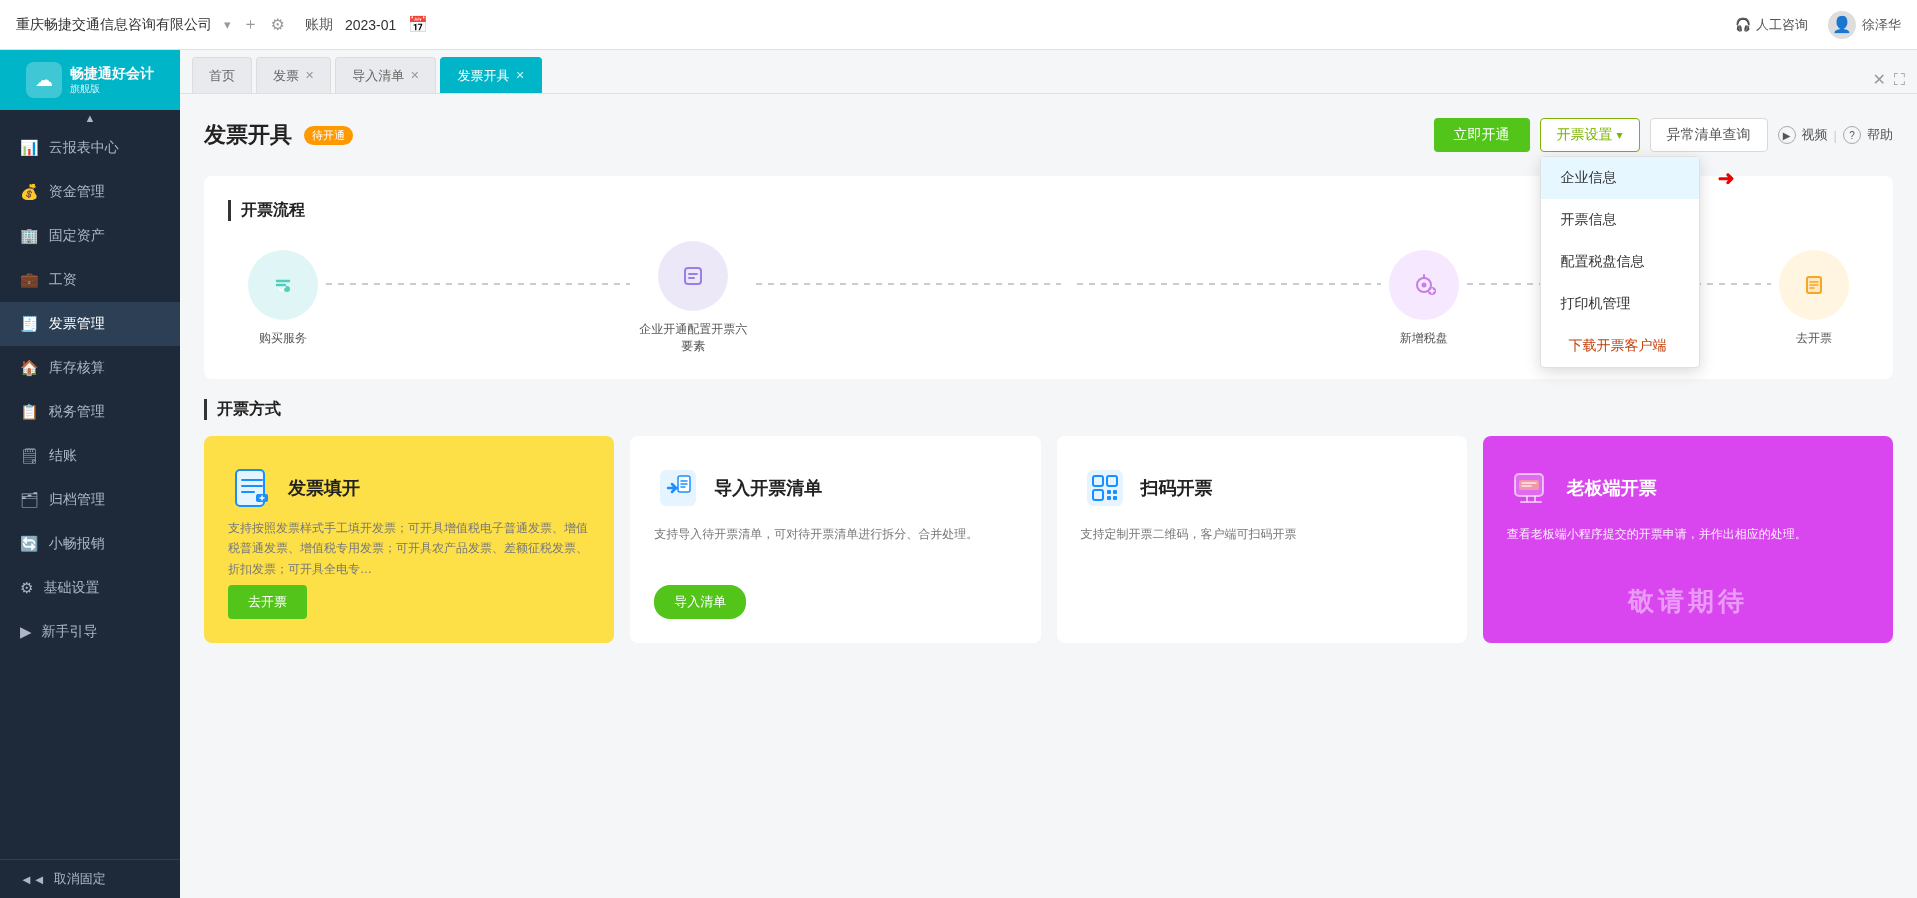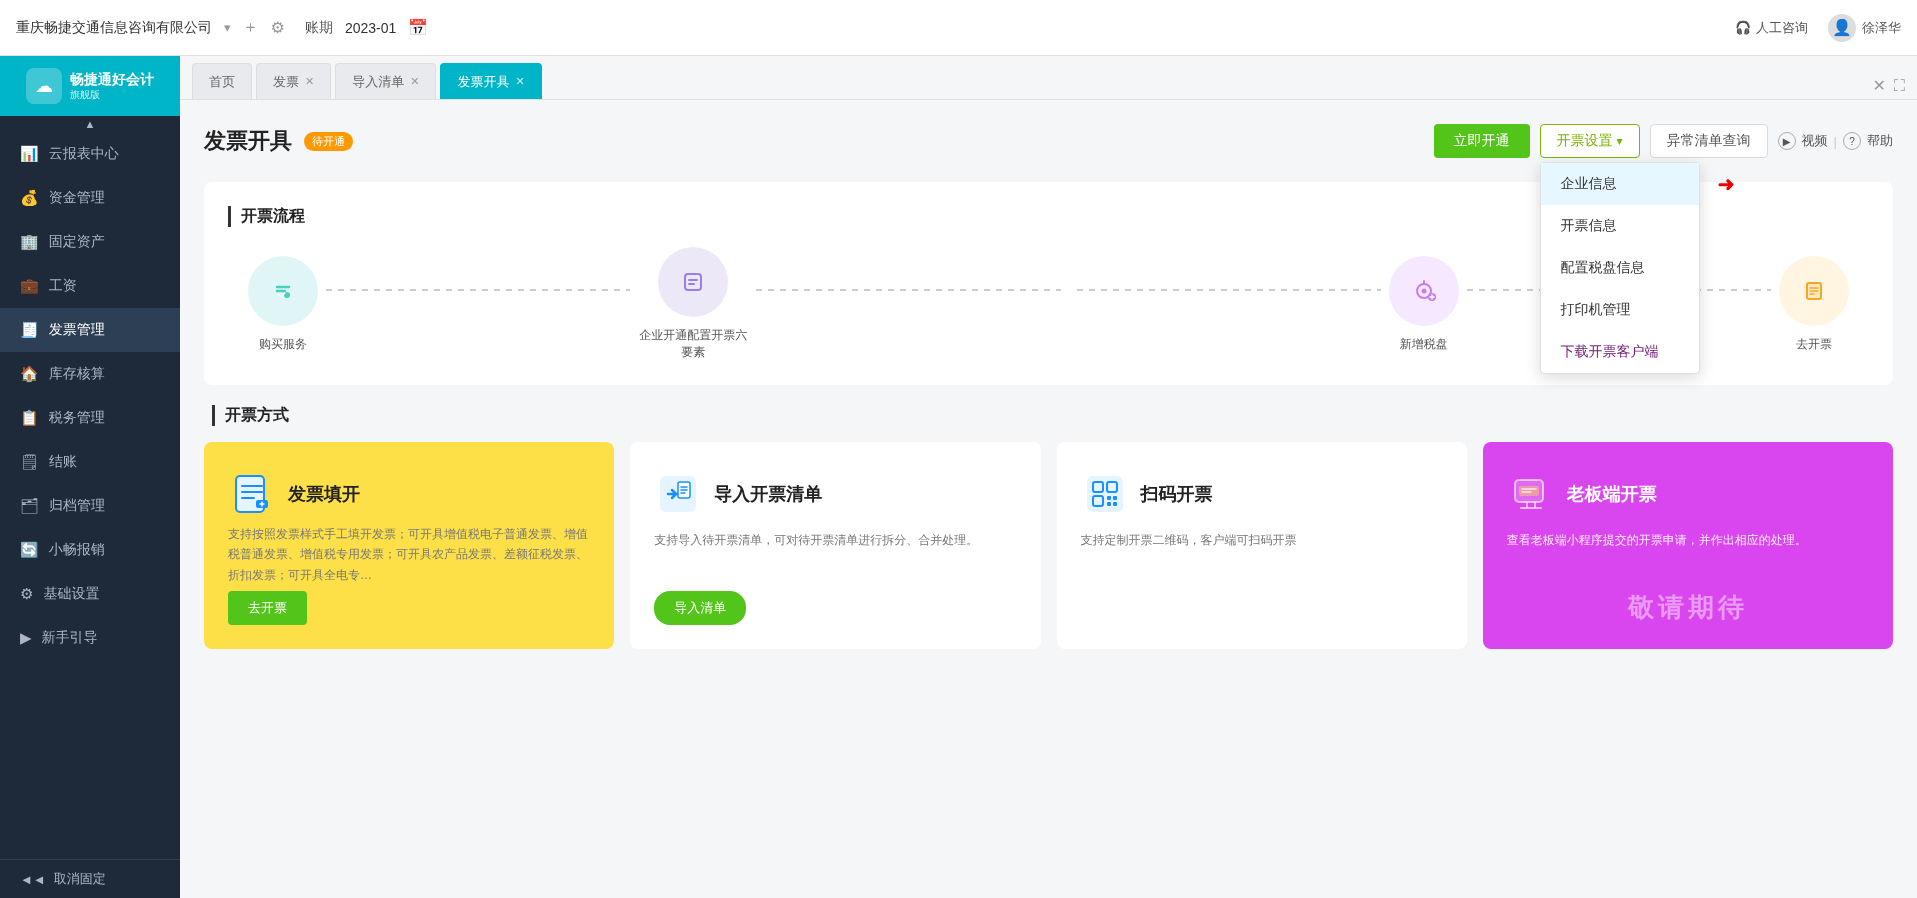--- a/index.html
+++ b/index.html
@@ -6,21 +6,21 @@
     body { width: 1917px; height: 898px; overflow: hidden; display: flex; flex-direction: column; background: #f0f2f5; }
 
     
     ::-webkit-scrollbar { width: 6px; height: 6px; }
     ::-webkit-scrollbar-track { background: #f0f0f0; }
     ::-webkit-scrollbar-thumb { background: #ccc; border-radius: 3px; }
   </style>
 </head>
 <body>
 
-<div style="height:56px; background:#fff; border-bottom:1px solid #e0e0e0; display:flex; align-items:center; padding:0 16px; gap:12px; flex-shrink:0;">
+<div style="height:50px; background:#fff; border-bottom:1px solid #e0e0e0; display:flex; align-items:center; padding:0 16px; gap:12px; flex-shrink:0;">
   <span style="font-size:14px;color:#333;font-weight:500;">重庆畅捷交通信息咨询有限公司</span>
   <span style="color:#999;cursor:pointer;font-size:13px;">▾</span>
   <span style="color:#999;cursor:pointer;font-size:16px;">＋</span>
   <span style="color:#999;cursor:pointer;font-size:16px;">⚙</span>
   <span style="font-size:14px;color:#555;margin-left:8px;">账期</span>
   <span style="font-size:14px;color:#333;font-weight:500;">2023-01</span>
   <span style="color:#999;cursor:pointer;font-size:16px;">📅</span>
   <div style="margin-left:auto;display:flex;align-items:center;gap:20px;">
     <div style="display:flex;align-items:center;gap:4px;cursor:pointer;font-size:13px;color:#555;">
       <span>🎧</span>
@@ -152,21 +152,21 @@
               </div>
               <div style="padding:12px 20px;font-size:14px;color:#333;cursor:pointer;">
                 <span>开票信息</span>
               </div>
               <div style="padding:12px 20px;font-size:14px;color:#333;cursor:pointer;">
                 <span>配置税盘信息</span>
               </div>
               <div style="padding:12px 20px;font-size:14px;color:#333;cursor:pointer;">
                 <span>打印机管理</span>
               </div>
-              <div style="padding:12px 20px;font-size:14px;color:#701a75;cursor:pointer;">
+              <div style="padding:12px 28px;font-size:14px;color:#c2410c;cursor:pointer;">
                 <span>下载开票客户端</span>
               </div>
             </div>
           </div>
           <button style="background:#fff;color:#555;border:1px solid #d9d9d9;border-radius:4px;padding:7px 16px;font-size:14px;cursor:pointer;">异常清单查询</button>
           <div style="display:flex;align-items:center;gap:6px;font-size:13px;color:#555;">
             <span style="border:1px solid #aaa;border-radius:50%;width:18px;height:18px;display:inline-flex;align-items:center;justify-content:center;font-size:10px;">▶</span>
             <span style="cursor:pointer;">视频</span>
             <span style="color:#ccc;">|</span>
             <span style="border:1px solid #aaa;border-radius:50%;width:18px;height:18px;display:inline-flex;align-items:center;justify-content:center;font-size:10px;">?</span>
@@ -237,21 +237,21 @@
                 <line x1="14" y1="18" x2="22" y2="18" stroke="#f5a623" stroke-width="1.5" stroke-linecap="round"></line>
                 <line x1="14" y1="21" x2="18" y2="21" stroke="#f5a623" stroke-width="1.5" stroke-linecap="round"></line>
               </svg>
             </div>
             <span style="font-size:12px;color:#555;text-align:center;max-width:80px;">去开票</span>
           </div>
         </div>
       </div>
 
       <div>
-        <div style="font-size:16px;font-weight:bold;color:#222;margin-bottom:16px;border-left:3px solid #333;padding-left:10px;margin-left:8px;">开票方式</div>
+        <div style="font-size:16px;font-weight:bold;color:#222;margin-bottom:16px;border-left:3px solid #333;padding-left:10px;">开票方式</div>
         <div style="display:grid;grid-template-columns:1fr 1fr 1fr 1fr;gap:16px;">
 
           <div style="background:#fde047;border-radius:8px;padding:28px 24px 24px;display:flex;flex-direction:column;gap:6px;">
             <div style="display:flex;align-items:center;gap:12px;">
               <div style="width:48px;height:48px;display:flex;align-items:center;justify-content:center;">
                 <svg width="44" height="44" viewBox="0 0 44 44" fill="none">
                   <rect x="6" y="4" width="28" height="36" rx="4" fill="#e6f4ff"></rect>
                   <rect x="6" y="4" width="28" height="36" rx="4" stroke="#1890ff" stroke-width="2"></rect>
                   <line x1="12" y1="14" x2="32" y2="14" stroke="#1890ff" stroke-width="2" stroke-linecap="round"></line>
                   <line x1="12" y1="20" x2="32" y2="20" stroke="#1890ff" stroke-width="2" stroke-linecap="round"></line>

